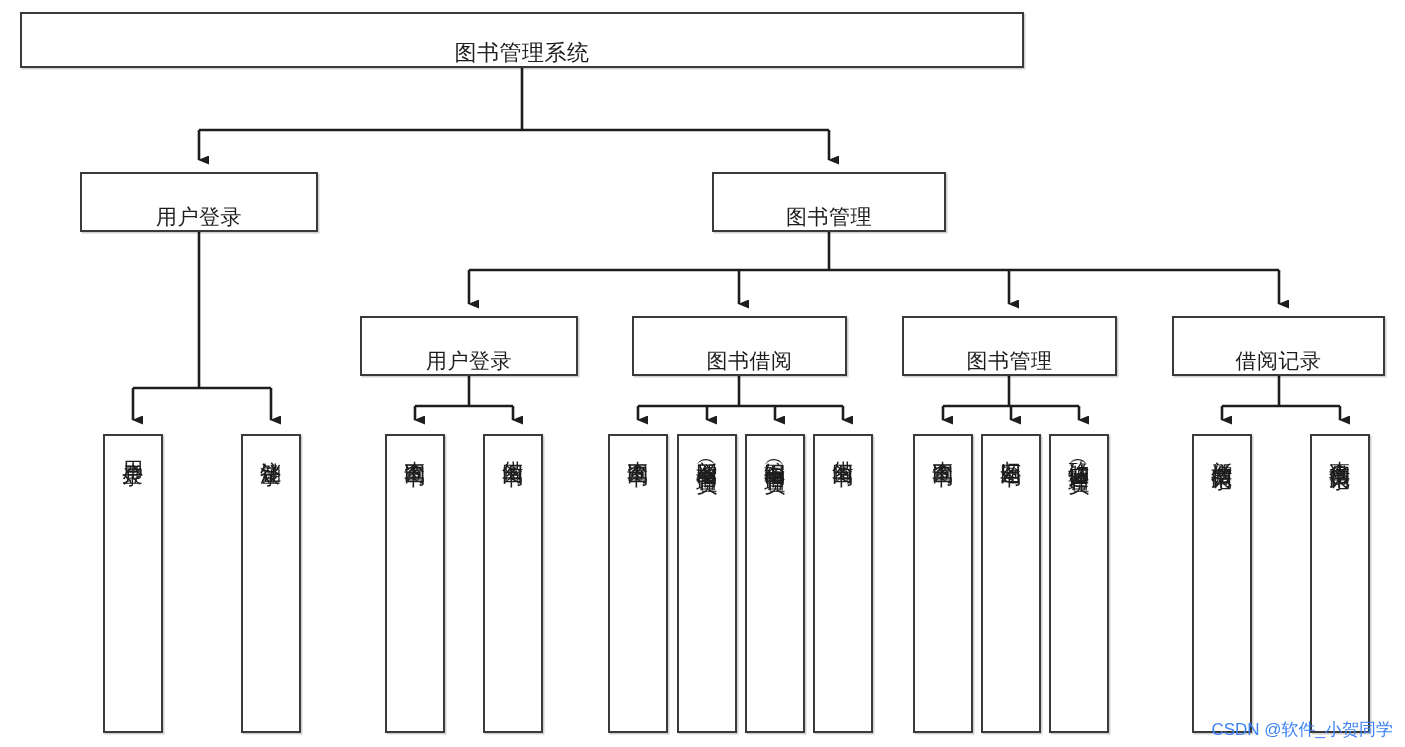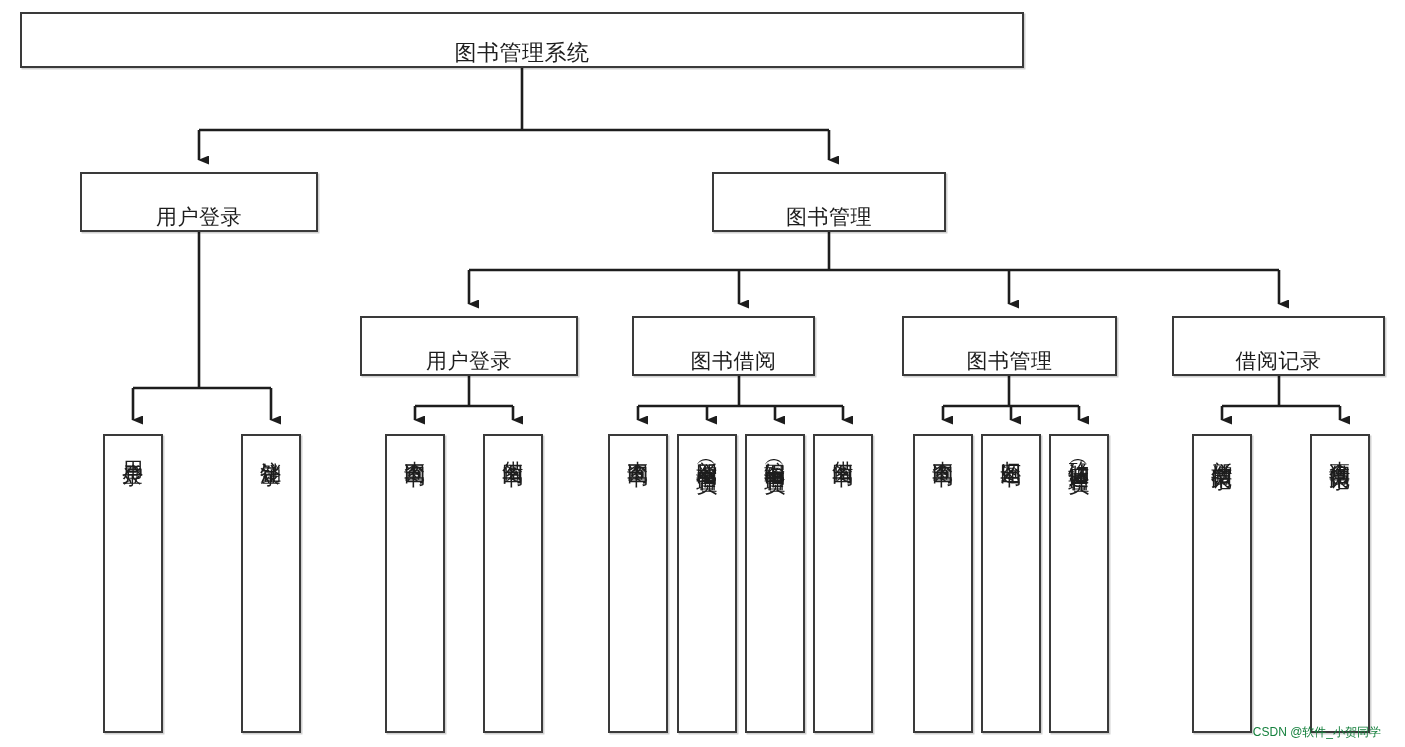--- a/index.html
+++ b/index.html
@@ -56,24 +56,24 @@
     writing-mode: vertical-rl;
     text-orientation: upright;
     font-size: 21px;
     line-height: 1.12;
     letter-spacing: 2px;
     white-space: normal;
     max-height: 100%;
   }
   .watermark {
     position: absolute;
-    right: 24px;
+    right: 12px;
     bottom: 6px;
-    font-size: 12px;
-    color: #15803d;
+    font-size: 17px;
+    color: #3b82f6;
     white-space: nowrap;
     user-select: none;
   }
 </style>
 </head>
 <body>
 
 <div id="diagram-canvas">
 
   <svg id="diagram-svg" viewBox="0 0 1405 747" xmlns="http://www.w3.org/2000/svg">
@@ -133,21 +133,21 @@
   <div class="node-box tier2" style="left:80px; top:172px; width:238px; height:60px;">
     <span class="node-label">用户登录</span>
   </div>
   <div class="node-box tier2" style="left:712px; top:172px; width:234px; height:60px;">
     <span class="node-label">图书管理</span>
   </div>
 
   <div class="node-box tier3" style="left:360px; top:316px; width:218px; height:60px;">
     <span class="node-label">用户登录</span>
   </div>
-  <div class="node-box tier3" style="left:632px; top:316px; width:183px; height:60px;padding-left:20px;">
+  <div class="node-box tier3" style="left:632px; top:316px; width:215px; height:60px;padding-left:20px;">
     <span class="node-label">图书借阅</span>
   </div>
   <div class="node-box tier3" style="left:902px; top:316px; width:215px; height:60px;">
     <span class="node-label">图书管理</span>
   </div>
   <div class="node-box tier3" style="left:1172px; top:316px; width:213px; height:60px;">
     <span class="node-label">借阅记录</span>
   </div>
 
   <div class="node-box leaf" style="left:103px; top:434px; width:60px; height:299px;">

